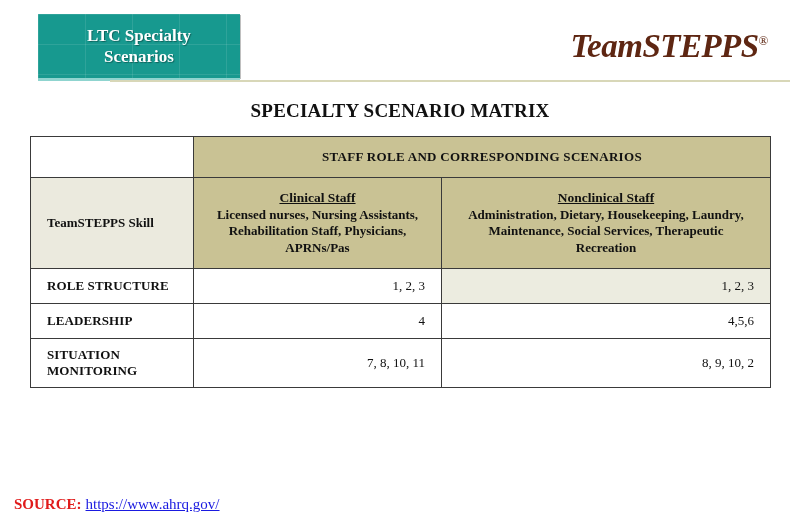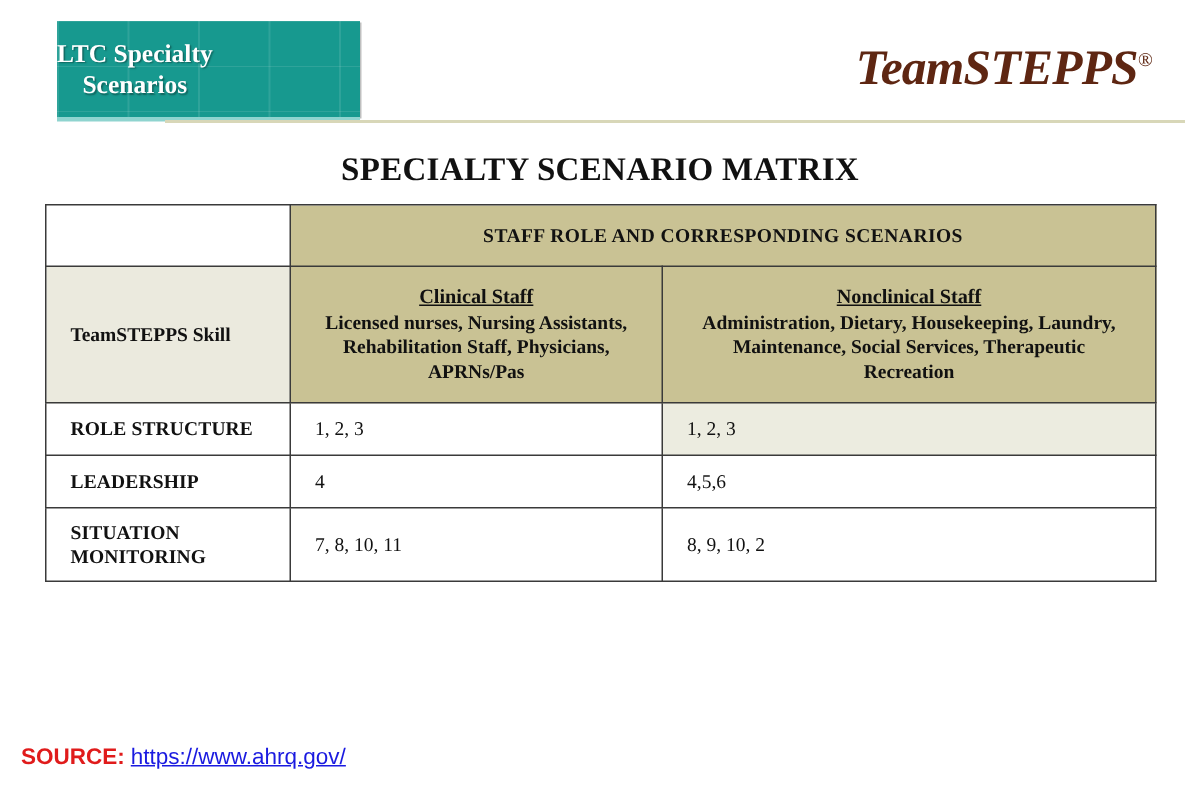--- a/index.html
+++ b/index.html
@@ -24,21 +24,21 @@
   }
   #title-plate {
     position: absolute;
     left: 38px;
     top: 14px;
     width: 202px;
     height: 64px;
     background: #17998f;
     display: flex;
     align-items: center;
-    justify-content: flex-start;
+    justify-content: center;
     box-shadow: 1px 1px 0 rgba(0,0,0,0.25);
   }
   #title-plate-grid {
     position: absolute;
     left: 0; top: 0; right: 0; bottom: 0;
     background-image:
       linear-gradient(to right, rgba(255,255,255,0.10) 1px, transparent 1px),
       linear-gradient(to bottom, rgba(255,255,255,0.10) 1px, transparent 1px);
     background-size: 47px 30px;
     pointer-events: none;
@@ -91,21 +91,21 @@
 
   
   #matrix-title {
     position: absolute;
     left: 0;
     top: 100px;
     width: 800px;
     text-align: center;
     font-family: "Liberation Serif", serif;
     font-weight: bold;
-    font-size: 22px;
+    font-size: 19px;
     color: #111111;
     letter-spacing: 0.2px;
   }
 
   
   #matrix-wrap {
     position: absolute;
     left: 30px;
     top: 136px;
     width: 740px;
@@ -159,36 +159,36 @@
     font-size: 13.5px;
   }
   td.skill-cell {
     font-weight: bold;
     font-size: 13.5px;
     letter-spacing: 0.1px;
     background: #ffffff;
     line-height: 1.2;
   }
   td.value-cell {
-    text-align: left;
+    text-align: right;
     font-size: 13.5px;
     background: #ffffff;
   }
   td.value-cell.tinted {
     background: #ecece0;
   }
   tr.row-std td { height: 28px; }
   tr.row-tall td { height: 42px; }
 
   
   #source-line {
     position: absolute;
     left: 14px;
     top: 496px;
-    font-family: Liberation Sans, sans-serif;
+    font-family: Liberation Serif, serif;
     font-size: 15px;
     white-space: nowrap;
   }
   #source-label {
     color: #e01b1b;
     font-weight: bold;
   }
   #source-url {
     color: #1a1ae0;
     text-decoration: underline;

